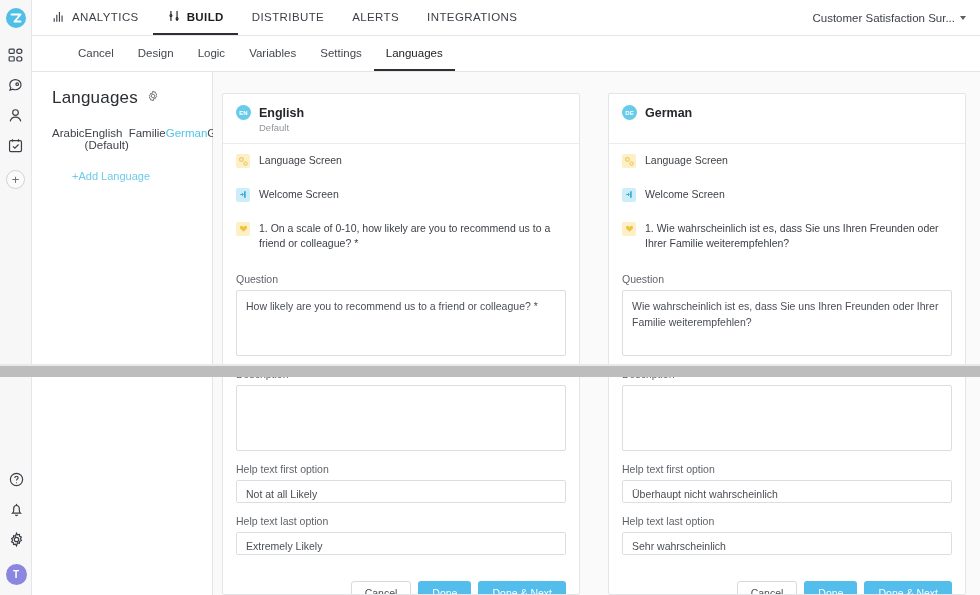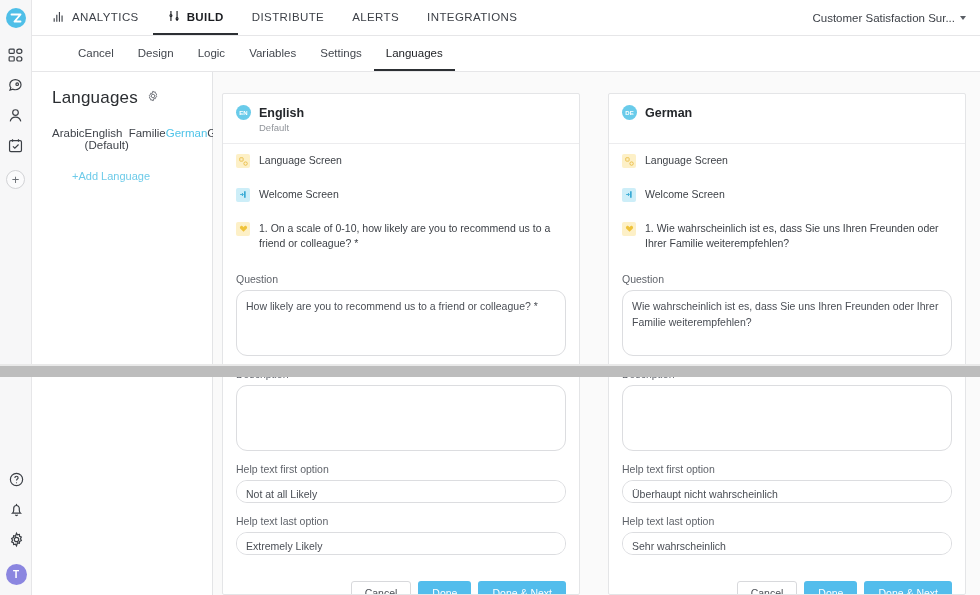--- a/index.html
+++ b/index.html
@@ -118,21 +118,21 @@
   .sico { width: 14px; height: 14px; border-radius: 2px; flex: none; margin-top: 1px;
           display: flex; align-items: center; justify-content: center; }
   .sico.lang { background: #fdf0c7; }
   .sico.welcome { background: #cdeef8; }
   .sico.heart { background: #fdf0c7; }
   .srow.q { padding-right: 16px; }
 
   .form { padding: 4px 13px 12px 13px; }
   .flabel { font-size: 10.5px; color: #60646b; margin: 8px 0 5px 0; }
   .fbox {
-    width: 100%; border: 1px solid #dcdde0; border-radius: 11px;
+    width: 100%; border: 1px solid #dcdde0; border-radius: 2px;
     font-family: "Liberation Sans", sans-serif; font-size: 10.5px;
     color: #4a4e55; padding: 7px 9px; line-height: 1.55; resize: none;
     background: #fff; outline: none; position: relative;
   }
   .fbox.tall { height: 66px; }
   .fbox.short { height: 23px; padding: 5px 9px; }
 
   .btnrow { display: flex; justify-content: flex-end; gap: 7px; padding: 10px 13px 6px 13px; }
   .btn {
     font-size: 10.5px; border-radius: 3px; padding: 5px 13px; cursor: pointer;

